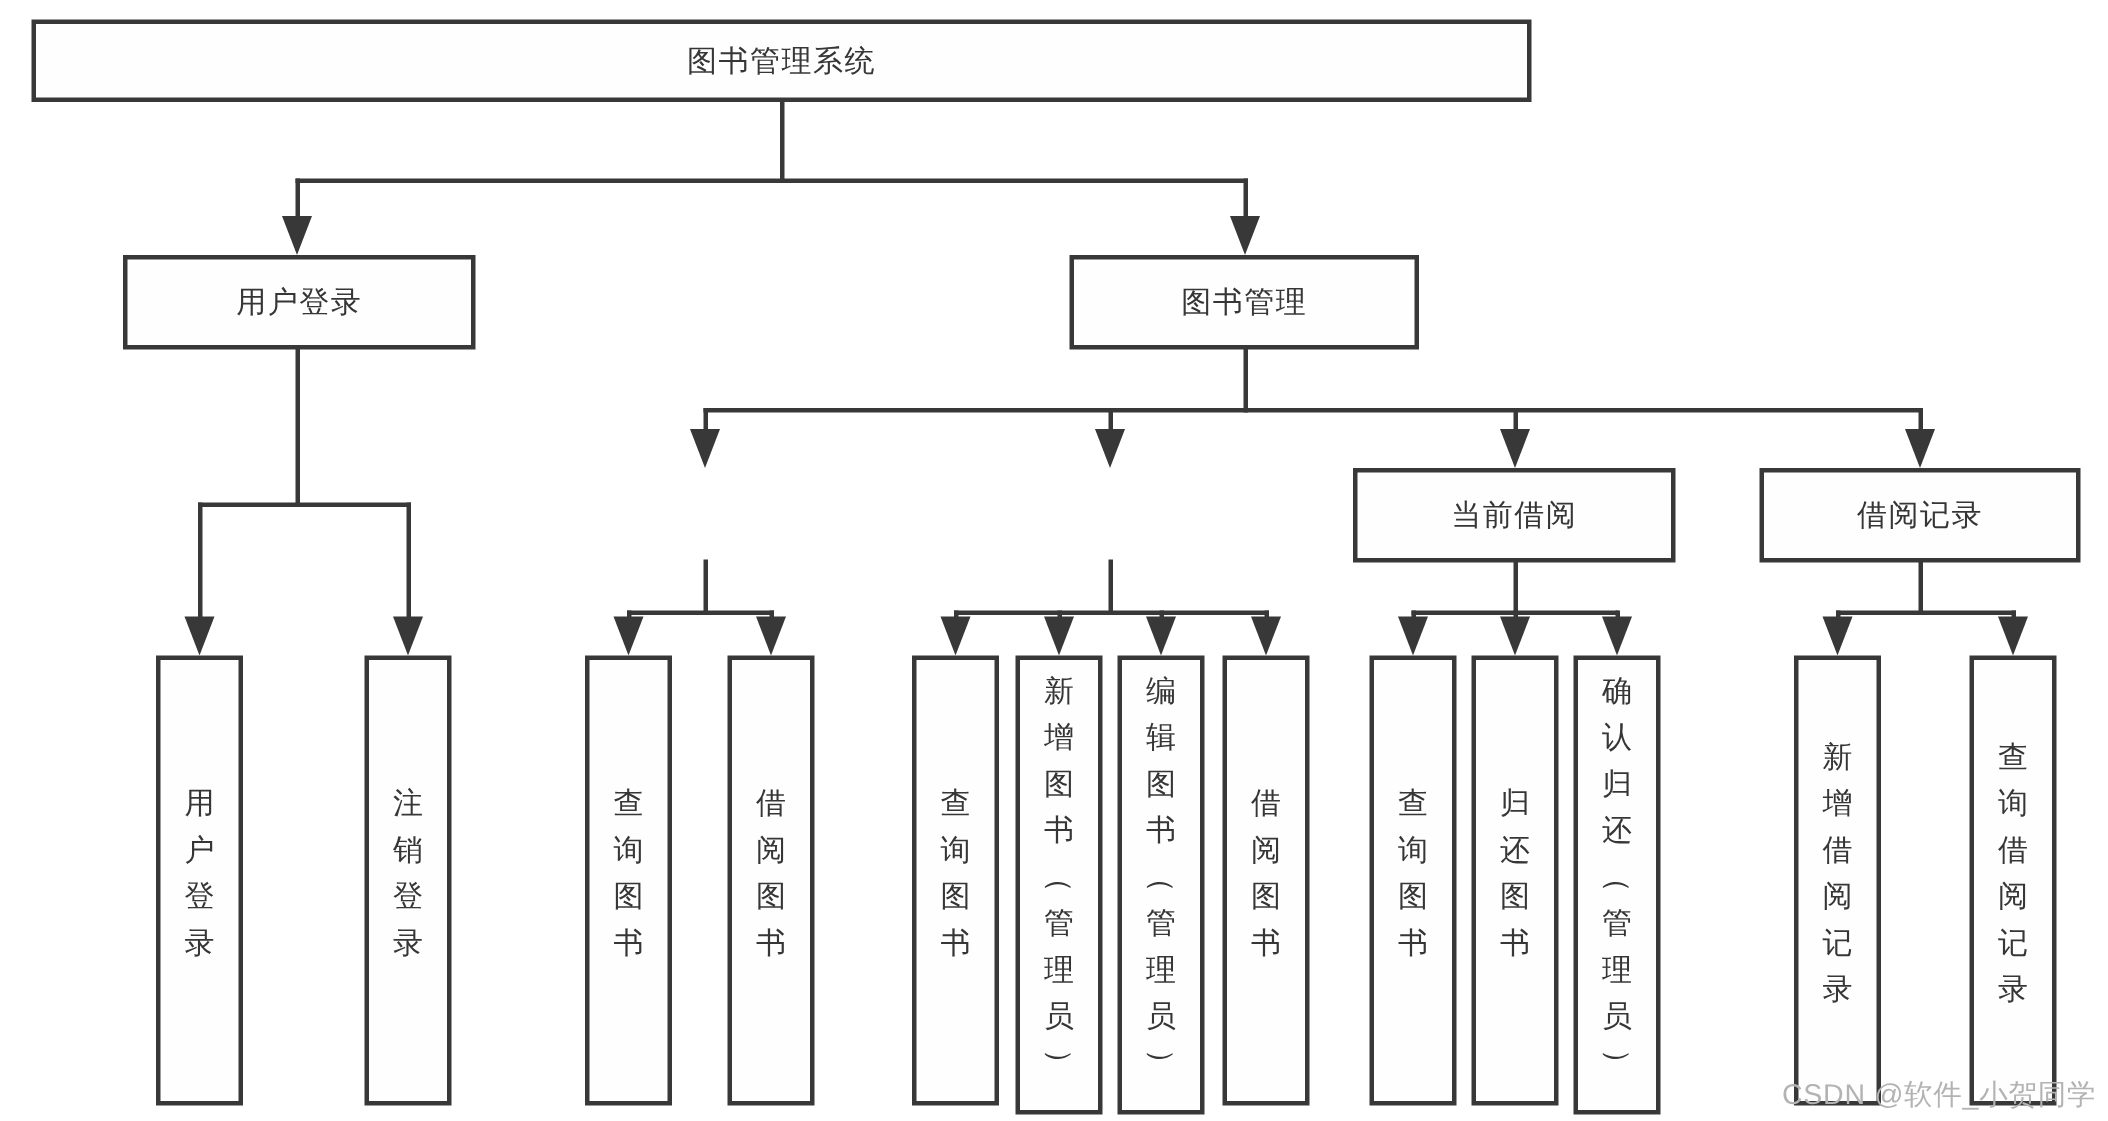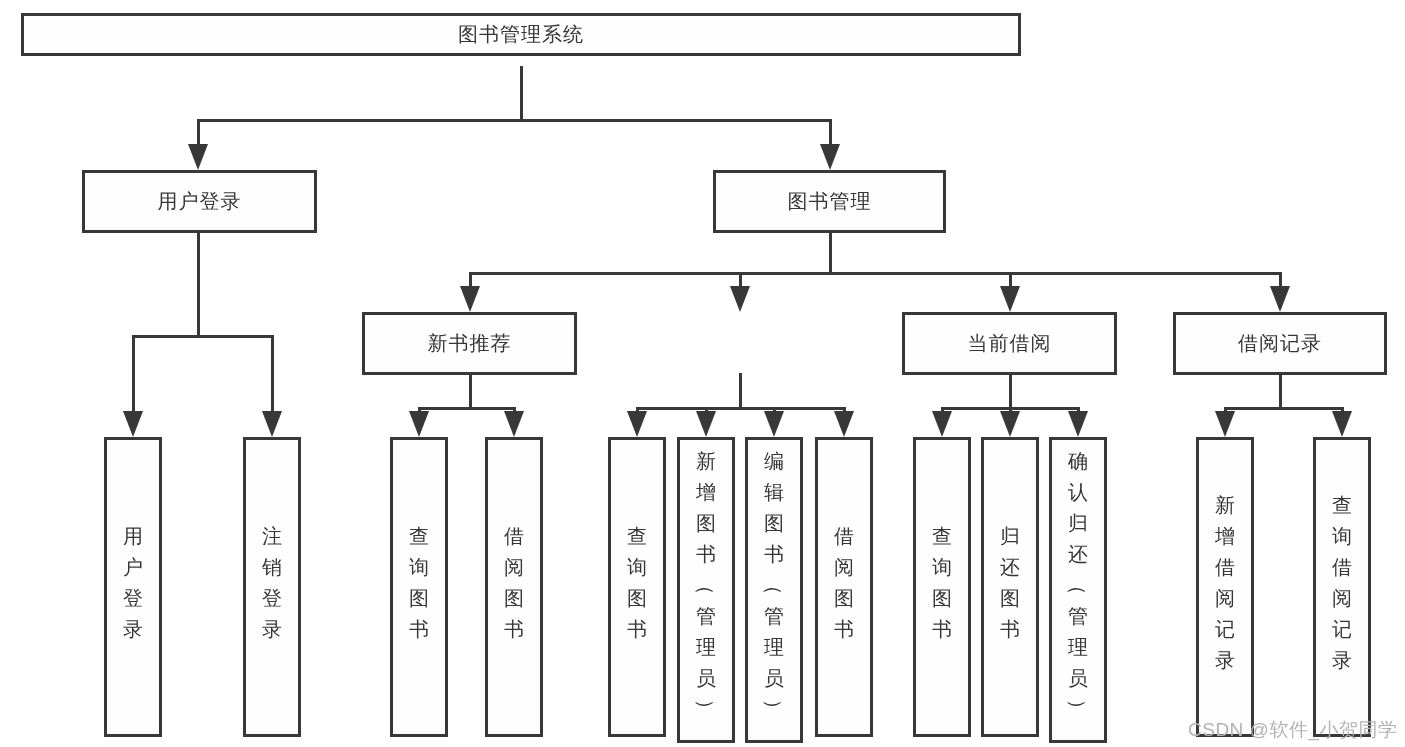--- a/index.html
+++ b/index.html
@@ -35,21 +35,21 @@
   .watermark{
     position:absolute;left:1188px;top:717px;z-index:5;
     color:var(--watermark);font-size:19px;letter-spacing:0.5px;white-space:nowrap;
   }
 </style>
 </head>
 <body>
 
 <div class="stage">
 
-  <div class="box" style="left:21px;top:13px;width:1000px;height:43px;">图书管理系统</div>
+  <div class="box" style="left:21px;top:13px;width:1000px;height:55px;">图书管理系统</div>
 
   <div class="vline" style="left:520px;top:66px;height:56px;"></div>
   <div class="hline" style="left:197px;top:119px;width:635px;"></div>
   <div class="vline" style="left:197px;top:119px;height:27px;"></div>
   <div class="ahead" style="left:188px;top:144px;"></div>
   <div class="vline" style="left:829px;top:119px;height:27px;"></div>
   <div class="ahead" style="left:820px;top:144px;"></div>
 
   <div class="box" style="left:713px;top:170px;width:233px;height:63px;">图书管理</div>
   <div class="box" style="left:82px;top:170px;width:235px;height:63px;">用户登录</div>
@@ -65,21 +65,20 @@
   <div class="hline" style="left:469px;top:272px;width:813px;"></div>
   <div class="vline" style="left:469px;top:272px;height:18px;"></div>
   <div class="ahead" style="left:460px;top:286px;"></div>
   <div class="vline" style="left:739px;top:272px;height:18px;"></div>
   <div class="ahead" style="left:730px;top:286px;"></div>
   <div class="vline" style="left:1009px;top:272px;height:18px;"></div>
   <div class="ahead" style="left:1000px;top:286px;"></div>
   <div class="vline" style="left:1279px;top:272px;height:18px;"></div>
   <div class="ahead" style="left:1270px;top:286px;"></div>
 
-  <div class="box" style="left:362px;top:312px;width:215px;height:63px;">新书推荐</div>
   <div class="box" style="left:1173px;top:312px;width:214px;height:63px;">借阅记录</div>
   <div class="box" style="left:902px;top:312px;width:215px;height:63px;">当前借阅</div>
 
   <div class="vline" style="left:469px;top:373px;height:37px;"></div>
   <div class="hline" style="left:418px;top:407px;width:98px;"></div>
   <div class="vline" style="left:418px;top:407px;height:8px;"></div>
   <div class="ahead" style="left:409px;top:411px;"></div>
   <div class="vline" style="left:513px;top:407px;height:8px;"></div>
   <div class="ahead" style="left:504px;top:411px;"></div>
 

